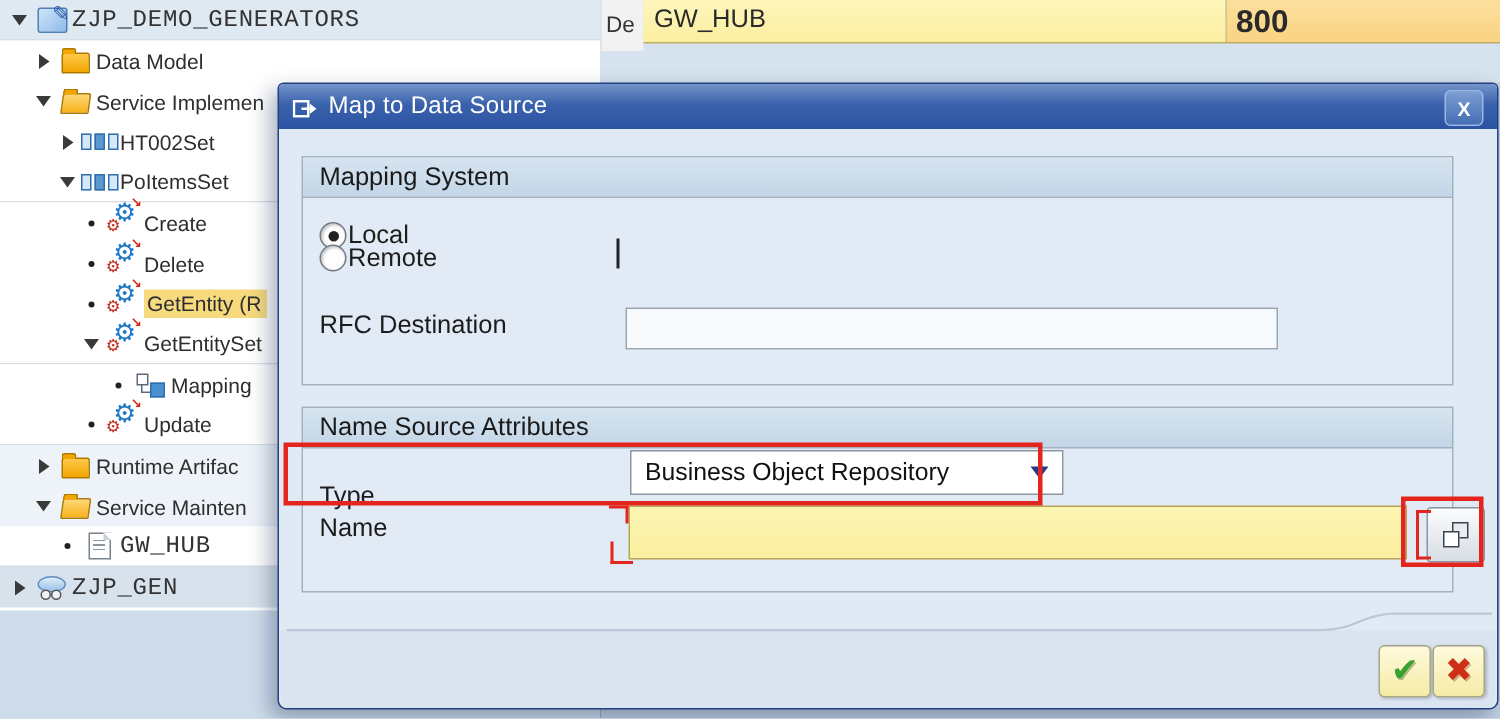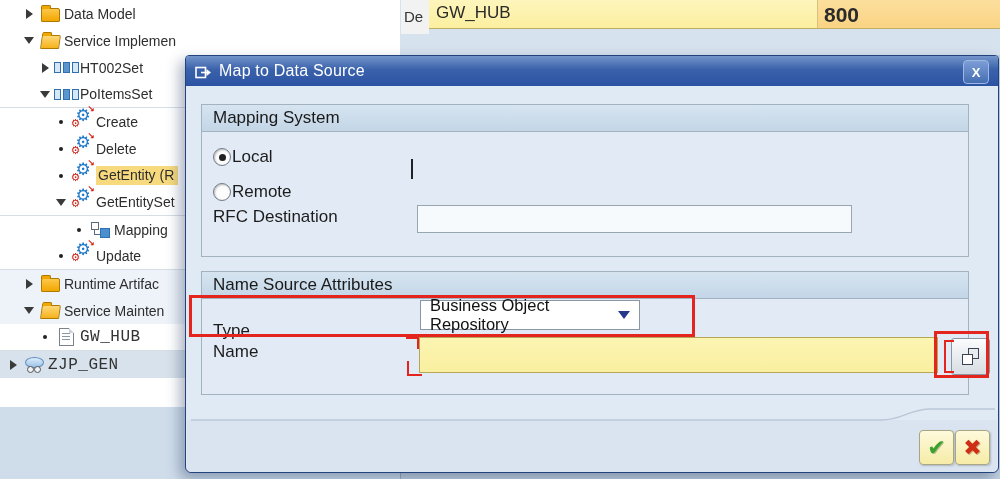--- a/index.html
+++ b/index.html
@@ -81,33 +81,33 @@
           background:linear-gradient(#7d9ed6,#446eb2);border:1px solid #9db8e2;
           color:#fff;font-weight:bold;font-size:13px;display:flex;align-items:center;justify-content:center;cursor:default;}
   .dlg-body{position:absolute;left:1px;right:1px;top:30px;bottom:0;background:#e0eaf5;border-radius:0 0 5px 5px;}
 
   .group{position:absolute;left:14px;width:768px;border:1px solid #a3b2bf;box-sizing:border-box;background:#e2ebf5;}
   .g1{top:18px;height:153px;} .g2{top:185px;height:124px;}
   .ghead{height:26px;line-height:26px;background:linear-gradient(#d6e4f0,#c3d6e7);
          border-bottom:1px solid #a3b2bf;padding-left:11px;font-size:17px;color:#1a1a1a;}
 
   .radio-row{position:absolute;left:11px;display:flex;align-items:center;gap:1px;}
-  .rr1{top:42px;} .rr2{top:77px;text-align:center;}
+  .rr1{top:42px;} .rr2{top:57px;text-align:center;}
   .radio{width:16px;height:16px;border-radius:50%;background:#fdfdfd;border:1px solid #707a84;
          box-shadow:inset 1px 1px 2px rgba(0,0,0,.25);display:flex;align-items:center;justify-content:center;}
   .radio .dot{width:7px;height:7px;border-radius:50%;background:#222;display:none;}
   .radio.checked .dot{display:block;}
   .radio-label{font-size:17px;color:#1c1c1c;}
 
   .flabel{position:absolute;left:11px;font-size:17px;color:#1c1c1c;}
   .rfc-label{top:102px;} .type-label{top:33px;margin-top:16px;} .name-label{top:70px;}
   .rfc-input{position:absolute;left:215px;top:100px;width:435px;height:28px;box-sizing:border-box;
          background:#f6fafd;border:1px solid #98a6b2;font-size:16px;padding:0 6px;
          font-family:"Liberation Sans",sans-serif;}
-  .dropdown{position:absolute;left:218px;top:28px;width:220px;height:30px;box-sizing:border-box;
+  .dropdown{position:absolute;left:218px;top:28px;width:289px;height:30px;box-sizing:border-box;
          background:#fff;border:1px solid #8a96a2;display:flex;align-items:center;cursor:default;}
   .dropdown .dtext{font-size:16.5px;color:#111;padding-left:9px;flex:1;}
   .darrow{width:0;height:0;border-left:6px solid transparent;border-right:6px solid transparent;
          border-top:8px solid #26388c;margin-right:9px;}
   .name-input{position:absolute;left:217px;top:65px;width:519px;height:36px;box-sizing:border-box;
          background:linear-gradient(#fcf5b2,#faefa0);border:1px solid #b5a658;font-size:16px;
          padding:0 8px;font-family:"Liberation Sans",sans-serif;}
   .caret{position:absolute;left:224px;top:73px;width:2px;height:20px;background:#222;z-index:5;}
 
   .copy-btn{position:absolute;left:764px;top:252px;width:37px;height:35px;border-radius:3px;
@@ -136,20 +136,29 @@
          box-shadow:1px 1px 2px rgba(0,0,0,.2);}
   .btn-ok{left:732px;color:#3aa02e;text-shadow:1px 1px 0 rgba(40,90,20,.35);}
   .btn-cancel{left:768px;color:#cd3014;text-shadow:1px 1px 0 rgba(120,20,10,.3);}
 </style>
 </head>
 <body>
 
 <div class="screen">
 
   <div class="tree">
+    <div class="trow bg-root sep i0">
+      <span class="tw">
+          <span class="exp-open"></span>
+        </span>
+      <span class="ticon">
+          <span class="modicon"></span>
+        </span>
+      <span class="tlabel tech">ZJP_DEMO_GENERATORS</span>
+    </div>
     <div class="trow i1">
       <span class="tw">
           <span class="exp-closed"></span>
         </span>
       <span class="ticon">
           <span class="fld"></span>
         </span>
       <span class="tlabel">Data Model</span>
     </div>
     <div class="trow i1">

